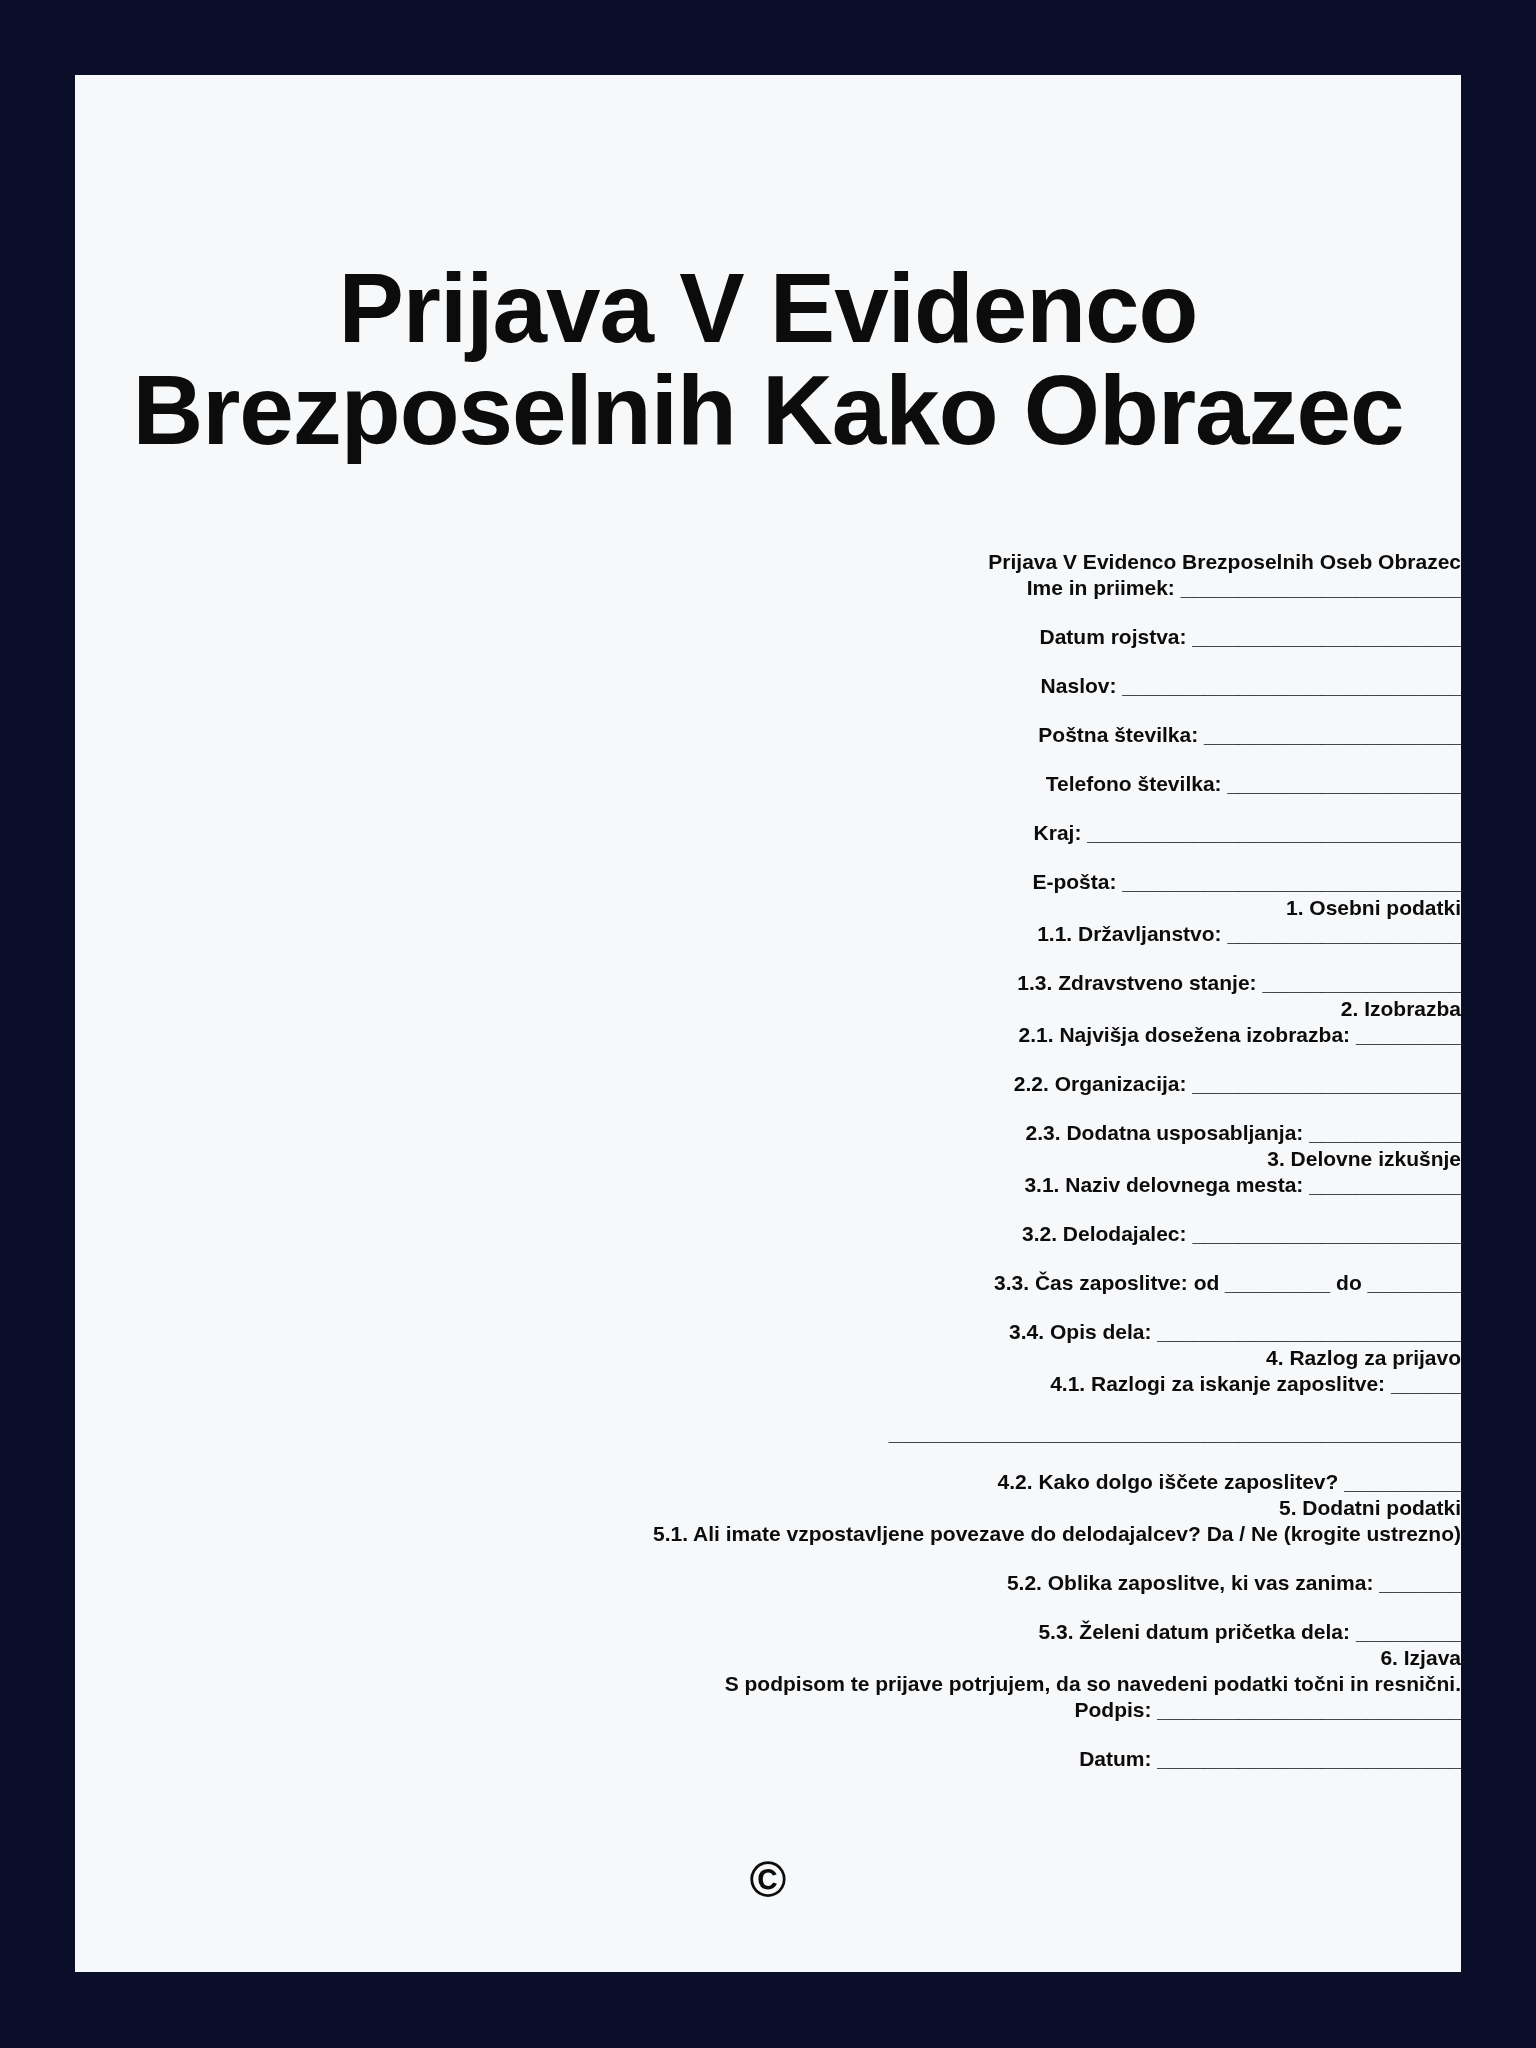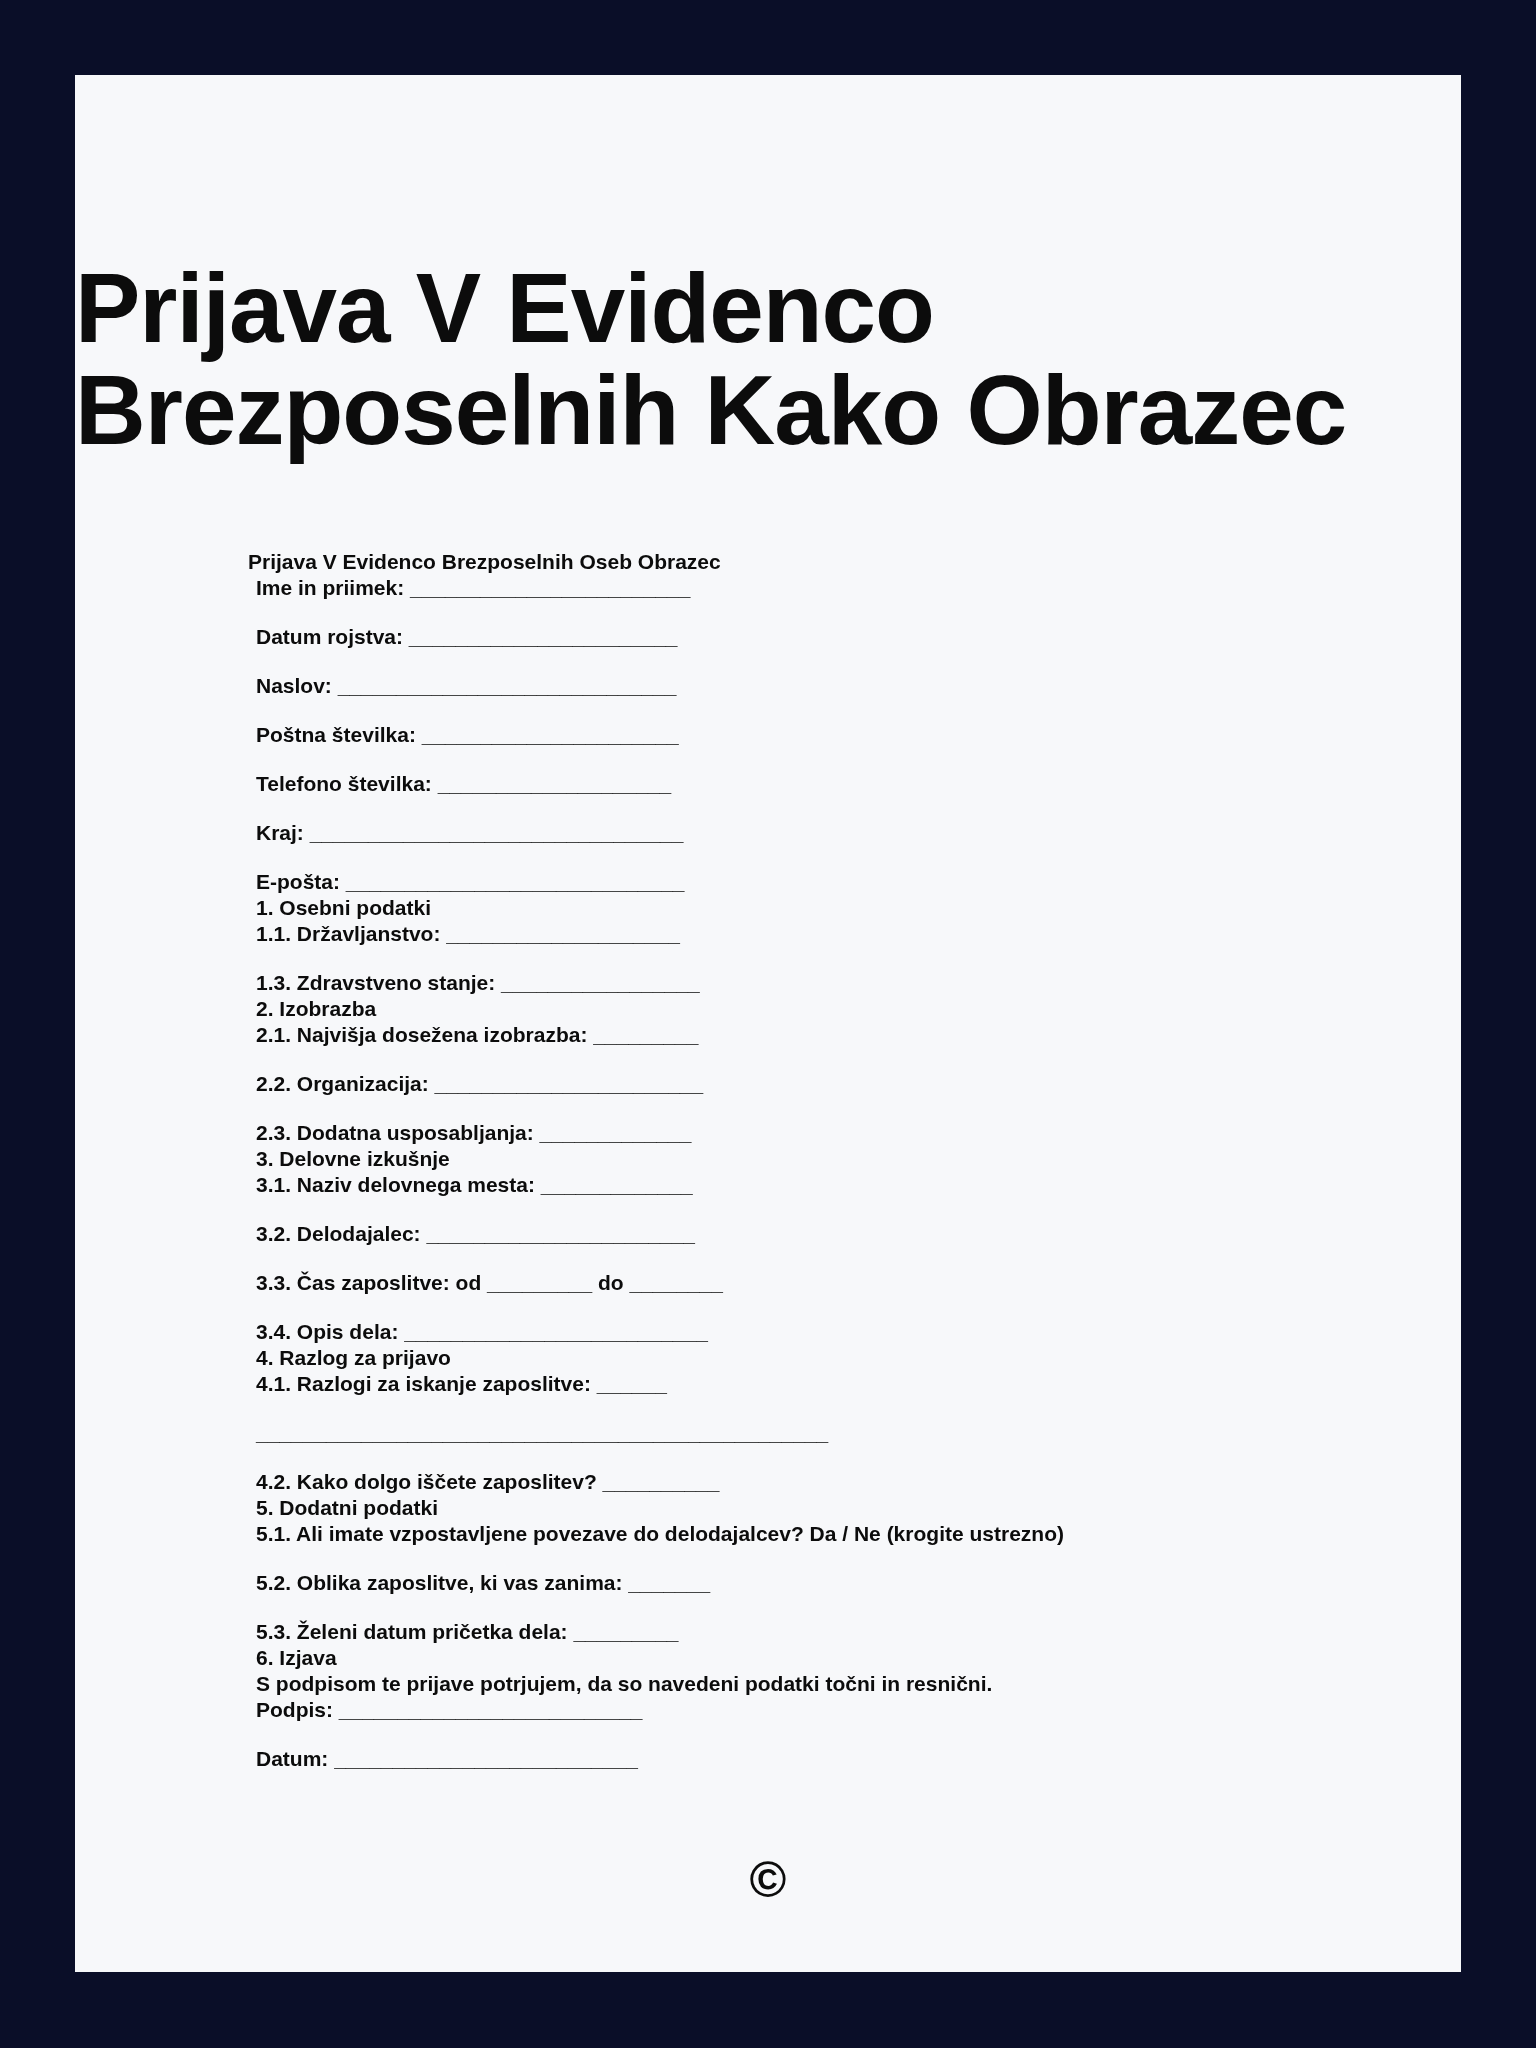--- a/index.html
+++ b/index.html
@@ -13,39 +13,41 @@
   .page {
     width: 1386px;
     height: 1897px;
     margin: 75px auto 0 auto;
     background: #f7f8fa;
     overflow: hidden;
   }
   .doc-title {
     margin: 0;
     padding-top: 182px;
+    text-align: center;
     font-family: "Liberation Sans", "DejaVu Sans", sans-serif;
     font-weight: bold;
     font-size: 98px;
     line-height: 102px;
     letter-spacing: -1px;
     color: #0c0c0c;
   }
   .doc-title .tline { display: block; }
   .content {
     padding-left: 173px;
     font-family: "Liberation Sans", "DejaVu Sans", sans-serif;
     font-weight: bold;
     font-size: 21px;
     line-height: 26px;
     color: #0c0c0c;
   }
   .para {
     margin: 23px 0 0 8px;
     white-space: nowrap;
+    text-align: right;
   }
   .para.first { margin-top: 88px; }
   .line { display: block; }
   .line.flush { margin-left: -8px; }
   .footer {
     margin-top: 79px;
     text-align: center;
     font-family: "Liberation Sans", "DejaVu Sans", sans-serif;
     font-weight: bold;
     font-size: 50px;

